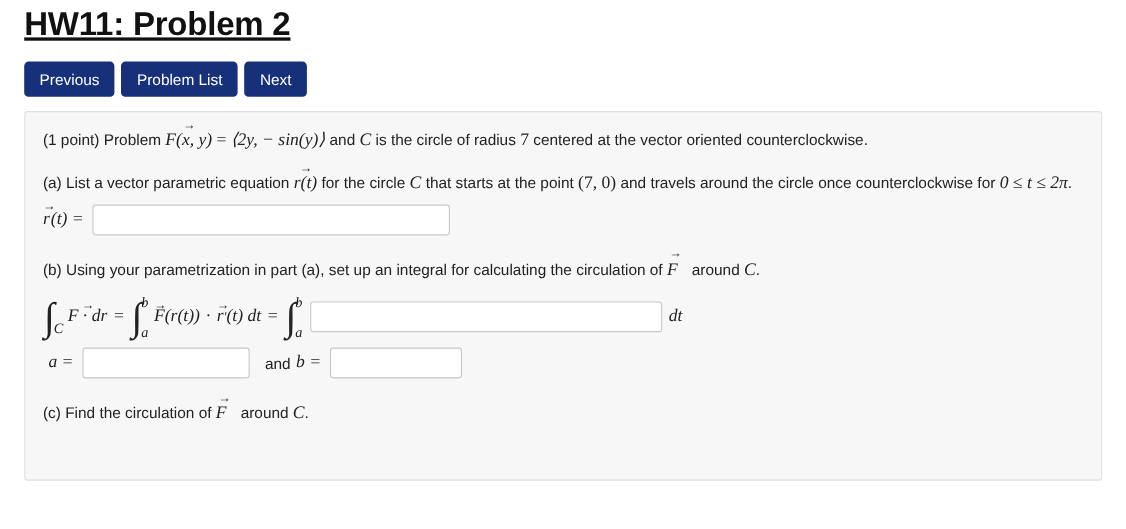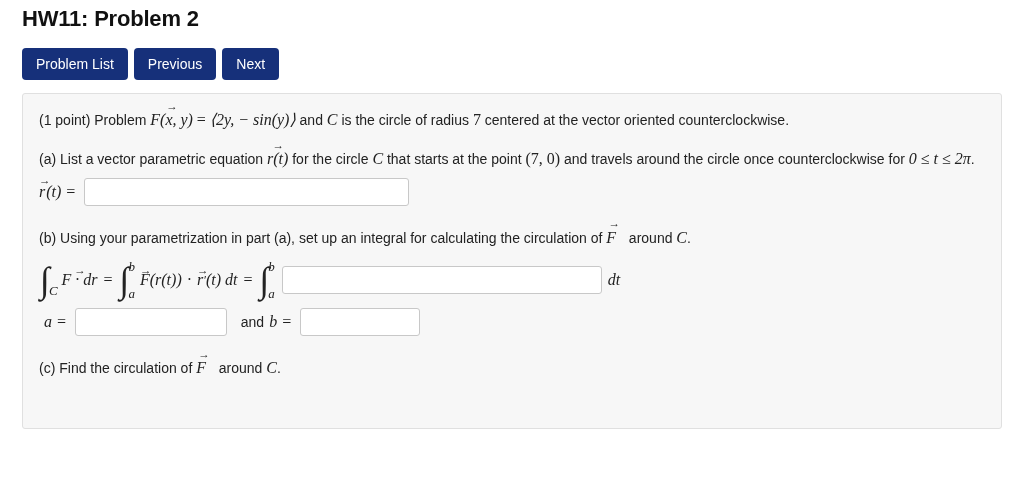--- a/index.html
+++ b/index.html
@@ -16,25 +16,26 @@
     font-size: 14px;
   }
   .page {
     position: relative;
     width: 1024px;
     height: 481px;
     box-sizing: border-box;
     padding: 0 18px;
   }
   .page-title {
-    font-size: 22px;
+    font-size: 30px;
     font-weight: bold;
     color: #111111;
     margin: 6px 0 0 4px;
     letter-spacing: -0.2px;
+    text-decoration: underline;
   }
   .nav-row {
     margin: 16px 0 0 4px;
     display: flex;
     gap: 6px;
   }
   .nav-btn {
     background: #16307a;
     color: #ffffff;
     border: none;
@@ -146,22 +147,22 @@
   .label-txt { font-size: 14px; }
 </style>
 </head>
 <body>
 
 <div class="page">
 
   <div class="page-title">HW11: Problem 2</div>
 
   <div class="nav-row">
+    <button class="nav-btn">Previous</button>
     <button class="nav-btn">Problem List</button>
-    <button class="nav-btn">Previous</button>
     <button class="nav-btn">Next</button>
   </div>
 
   <div class="problem-box">
 
     <div class="para">
       <span>(1 point)</span>
       <span>Problem</span>
       <span class="vecwrap mathserif"><span class="arrow">→</span><span>F(x, y)</span></span>
       <span class="mathserif-up">=</span>

